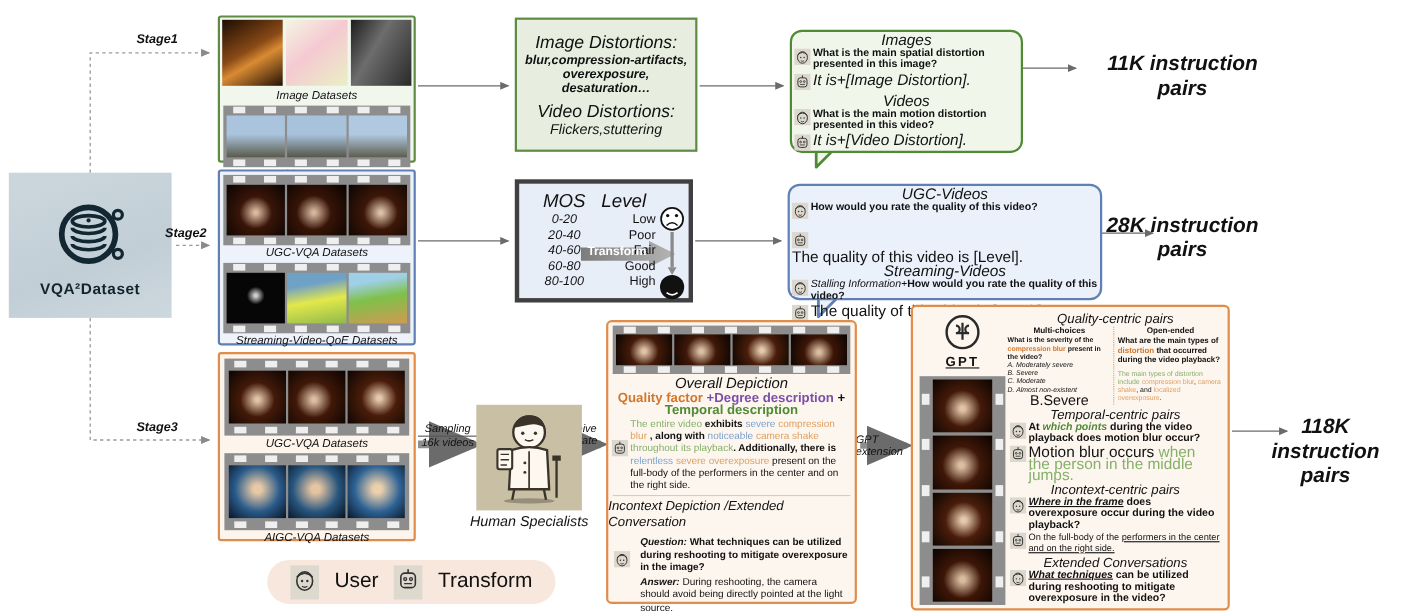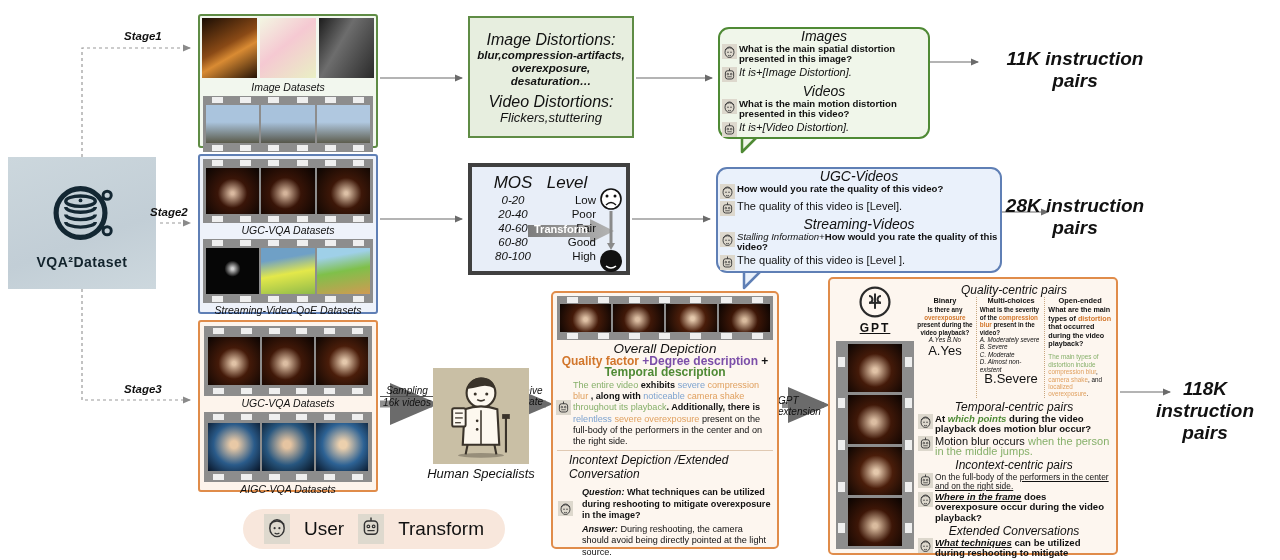--- a/index.html
+++ b/index.html
@@ -46,21 +46,21 @@
   #transform-arrow{position:absolute;left:56px;top:52px;width:86px;height:24px;}
   #transform-label{position:absolute;left:62px;top:56px;font-size:11px;font-weight:bold;color:#fff;z-index:3;}
 
   
   .bubble{border:2.5px solid;border-radius:11px;position:absolute;}
   #bubble-green{left:718px;top:27px;width:208px;height:108px;background:#f0f6ea;border-color:#4f8a35;}
   #bubble-blue{left:716px;top:167px;width:282px;height:102px;background:#eaf1fb;border-color:#5f7fb5;}
   .btitle{font-style:italic;font-size:14px;text-align:center;line-height:15px;}
   .line{display:flex;align-items:flex-start;gap:2px;margin:0 2px;}
   .q{font-weight:bold;font-size:9.6px;line-height:10.4px;}
-  .a{font-size:11px;line-height:10.4px;}
+  .a{font-size:14px;line-height:10.4px;}
 
   
   .face{flex:0 0 auto;width:15px;height:15px;}
 
   
   #depict-box{left:551px;top:291px;width:228px;height:258px;background:#fdf6ef;border:2px solid #e08c4a;border-radius:5px;}
   #gpt-box{left:828px;top:277px;width:290px;height:278px;background:#fdf6ef;border:2px solid #e08c4a;border-radius:5px;}
 
   .sect{font-style:italic;font-size:13.5px;text-align:center;}
   .sect-l{font-style:italic;font-size:11.5px;}
@@ -386,21 +386,21 @@
     <svg class="face" viewBox="0 0 20 20">
         <rect width="20" height="20" fill="#ddd8cd"></rect>
         <ellipse cx="10" cy="11" rx="6" ry="7" fill="none" stroke="#333" stroke-width="1.2"></ellipse>
         <path d="M4,8 q6,-6 12,0" fill="none" stroke="#333" stroke-width="1.2"></path>
         <circle cx="8" cy="11" r=".9" fill="#333"></circle>
         <circle cx="12" cy="11" r=".9" fill="#333"></circle>
         <path d="M8,15 q2,1.5 4,0" fill="none" stroke="#333" stroke-width="1"></path>
       </svg>
     <span class="q">How would you rate the quality of this video?</span>
   </div>
-  <div class="line" style="margin-top:2px;">
+  <div class="line" style="margin-top:12px;flex-direction:column;">
     <svg class="face" viewBox="0 0 20 20">
         <rect width="20" height="20" fill="#ddd8cd"></rect>
         <rect x="4.5" y="5" width="11" height="11" rx="3" fill="none" stroke="#333" stroke-width="1.2"></rect>
         <line x1="10" y1="2" x2="10" y2="5" stroke="#333" stroke-width="1.2"></line>
         <circle cx="7.8" cy="9.5" r="1.1" fill="none" stroke="#333" stroke-width="1"></circle>
         <circle cx="12.2" cy="9.5" r="1.1" fill="none" stroke="#333" stroke-width="1"></circle>
         <line x1="7" y1="13" x2="13" y2="13" stroke="#333" stroke-width="1"></line>
       </svg>
     <span class="a">The quality of this video is [Level].</span>
   </div>
@@ -505,21 +505,21 @@
         <circle cx="12.2" cy="9.5" r="1.1" fill="none" stroke="#333" stroke-width="1"></circle>
         <line x1="7" y1="13" x2="13" y2="13" stroke="#333" stroke-width="1"></line>
       </svg>
     <div style="font-size:9.1px;line-height:11.2px;">
       <span class="c-lgreen">The entire video </span><span class="bold">exhibits </span><span class="c-lblue">severe </span><span class="c-lorange">compression blur</span><span class="bold"> , along with </span><span class="c-lblue">noticeable </span><span class="c-lorange">camera shake</span><span class="c-lgreen"> throughout its playback</span><span class="bold">. Additionally, there is </span><span class="c-lblue">relentless </span><span class="c-lorange">severe overexposure</span><span> present on the full-body of the performers in the center and on the right side.</span>
     </div>
   </div>
 
   <div style="border-top:1px solid #e0c9b2;margin:3px 4px 0 4px;"></div>
 
-  <div class="sect-l" style="padding-left:16px;margin-top:2px;font-size:12px;">Incontext Depiction /Extended Conversation</div>
+  <div class="sect-l" style="padding-left:0;margin-top:2px;font-size:12px;">Incontext Depiction /Extended Conversation</div>
 
 
   <div style="display:flex;align-items:flex-start;gap:3px;padding:6px 6px 0 5px;">
     <svg class="face" style="margin-top:14px;" viewBox="0 0 20 20">
         <rect width="20" height="20" fill="#ddd8cd"></rect>
         <ellipse cx="10" cy="11" rx="6" ry="7" fill="none" stroke="#333" stroke-width="1.2"></ellipse>
         <path d="M4,8 q6,-6 12,0" fill="none" stroke="#333" stroke-width="1.2"></path>
         <circle cx="8" cy="11" r=".9" fill="#333"></circle>
         <circle cx="12" cy="11" r=".9" fill="#333"></circle>
         <path d="M8,15 q2,1.5 4,0" fill="none" stroke="#333" stroke-width="1"></path>
@@ -566,26 +566,20 @@
       </div>
     </div>
   </div>
 
   <div class="abs" style="left:86px;top:4px;right:4px;">
 
     <div class="sect" style="font-size:12px;">Quality-centric pairs</div>
 
     <div style="display:flex;gap:3px;font-size:6.3px;line-height:7.4px;">
 
-      <div style="flex:1;text-align:center;border-right:1px dotted #c9a77f;padding-right:2px;">
-        <div class="bold" style="font-size:7.4px;">Binary</div>
-        <div class="bold" style="margin-top:2px;"><span>Is there any </span><span class="c-orange">overexposure</span><span> present during the video playback?</span></div>
-        <div class="it">A.Yes B.No</div>
-        <div style="font-size:13px;margin-top:4px;">A.Yes</div>
-      </div>
 
       <div style="flex:1.08;border-right:1px dotted #c9a77f;padding-right:2px;">
         <div class="bold ctr" style="font-size:7.4px;">Multi-choices</div>
         <div class="bold" style="margin-top:2px;"><span>What is the severity of the </span><span class="c-orange">compression blur</span><span> present in the video?</span></div>
         <div class="it">A. Moderately severe</div>
         <div class="it">B. Severe</div>
         <div class="it">C. Moderate</div>
         <div class="it">D. Almost non-existent</div>
         <div class="ctr" style="font-size:13px;margin-top:2px;">B.Severe</div>
       </div>
@@ -615,41 +609,41 @@
           <rect x="4.5" y="5" width="11" height="11" rx="3" fill="none" stroke="#333" stroke-width="1.2"></rect>
           <line x1="10" y1="2" x2="10" y2="5" stroke="#333" stroke-width="1.2"></line>
           <circle cx="7.8" cy="9.5" r="1.1" fill="none" stroke="#333" stroke-width="1"></circle>
           <circle cx="12.2" cy="9.5" r="1.1" fill="none" stroke="#333" stroke-width="1"></circle>
           <line x1="7" y1="13" x2="13" y2="13" stroke="#333" stroke-width="1"></line>
         </svg>
       <span class="a"><span>Motion blur occurs </span><span class="c-lgreen">when the person in the middle jumps.</span></span>
     </div>
 
     <div class="sect" style="font-size:12px;margin-top:1px;">Incontext-centric pairs</div>
+    <div class="line">
+      <svg class="face" viewBox="0 0 20 20">
+          <rect width="20" height="20" fill="#ddd8cd"></rect>
+          <ellipse cx="10" cy="11" rx="6" ry="7" fill="none" stroke="#333" stroke-width="1.2"></ellipse>
+          <path d="M4,8 q6,-6 12,0" fill="none" stroke="#333" stroke-width="1.2"></path>
+          <circle cx="8" cy="11" r=".9" fill="#333"></circle>
+          <circle cx="12" cy="11" r=".9" fill="#333"></circle>
+          <path d="M8,15 q2,1.5 4,0" fill="none" stroke="#333" stroke-width="1"></path>
+        </svg>
+      <span class="q"><span class="it ul">Where in the frame</span><span> does overexposure occur during the video playback?</span></span>
+    </div>
     <div class="line" style="margin-top:1px;">
       <svg class="face" viewBox="0 0 20 20">
           <rect width="20" height="20" fill="#ddd8cd"></rect>
           <rect x="4.5" y="5" width="11" height="11" rx="3" fill="none" stroke="#333" stroke-width="1.2"></rect>
           <line x1="10" y1="2" x2="10" y2="5" stroke="#333" stroke-width="1.2"></line>
           <circle cx="7.8" cy="9.5" r="1.1" fill="none" stroke="#333" stroke-width="1"></circle>
           <circle cx="12.2" cy="9.5" r="1.1" fill="none" stroke="#333" stroke-width="1"></circle>
           <line x1="7" y1="13" x2="13" y2="13" stroke="#333" stroke-width="1"></line>
         </svg>
       <span class="a" style="font-size:8.4px;line-height:9.6px;"><span>On the full-body of the </span><span class="ul">performers in the center and on the right side.</span></span>
-    </div>
-    <div class="line">
-      <svg class="face" viewBox="0 0 20 20">
-          <rect width="20" height="20" fill="#ddd8cd"></rect>
-          <ellipse cx="10" cy="11" rx="6" ry="7" fill="none" stroke="#333" stroke-width="1.2"></ellipse>
-          <path d="M4,8 q6,-6 12,0" fill="none" stroke="#333" stroke-width="1.2"></path>
-          <circle cx="8" cy="11" r=".9" fill="#333"></circle>
-          <circle cx="12" cy="11" r=".9" fill="#333"></circle>
-          <path d="M8,15 q2,1.5 4,0" fill="none" stroke="#333" stroke-width="1"></path>
-        </svg>
-      <span class="q"><span class="it ul">Where in the frame</span><span> does overexposure occur during the video playback?</span></span>
     </div>
 
     <div class="sect" style="font-size:12px;margin-top:1px;">Extended Conversations</div>
     <div class="line">
       <svg class="face" viewBox="0 0 20 20">
           <rect width="20" height="20" fill="#ddd8cd"></rect>
           <ellipse cx="10" cy="11" rx="6" ry="7" fill="none" stroke="#333" stroke-width="1.2"></ellipse>
           <path d="M4,8 q6,-6 12,0" fill="none" stroke="#333" stroke-width="1.2"></path>
           <circle cx="8" cy="11" r=".9" fill="#333"></circle>
           <circle cx="12" cy="11" r=".9" fill="#333"></circle>

